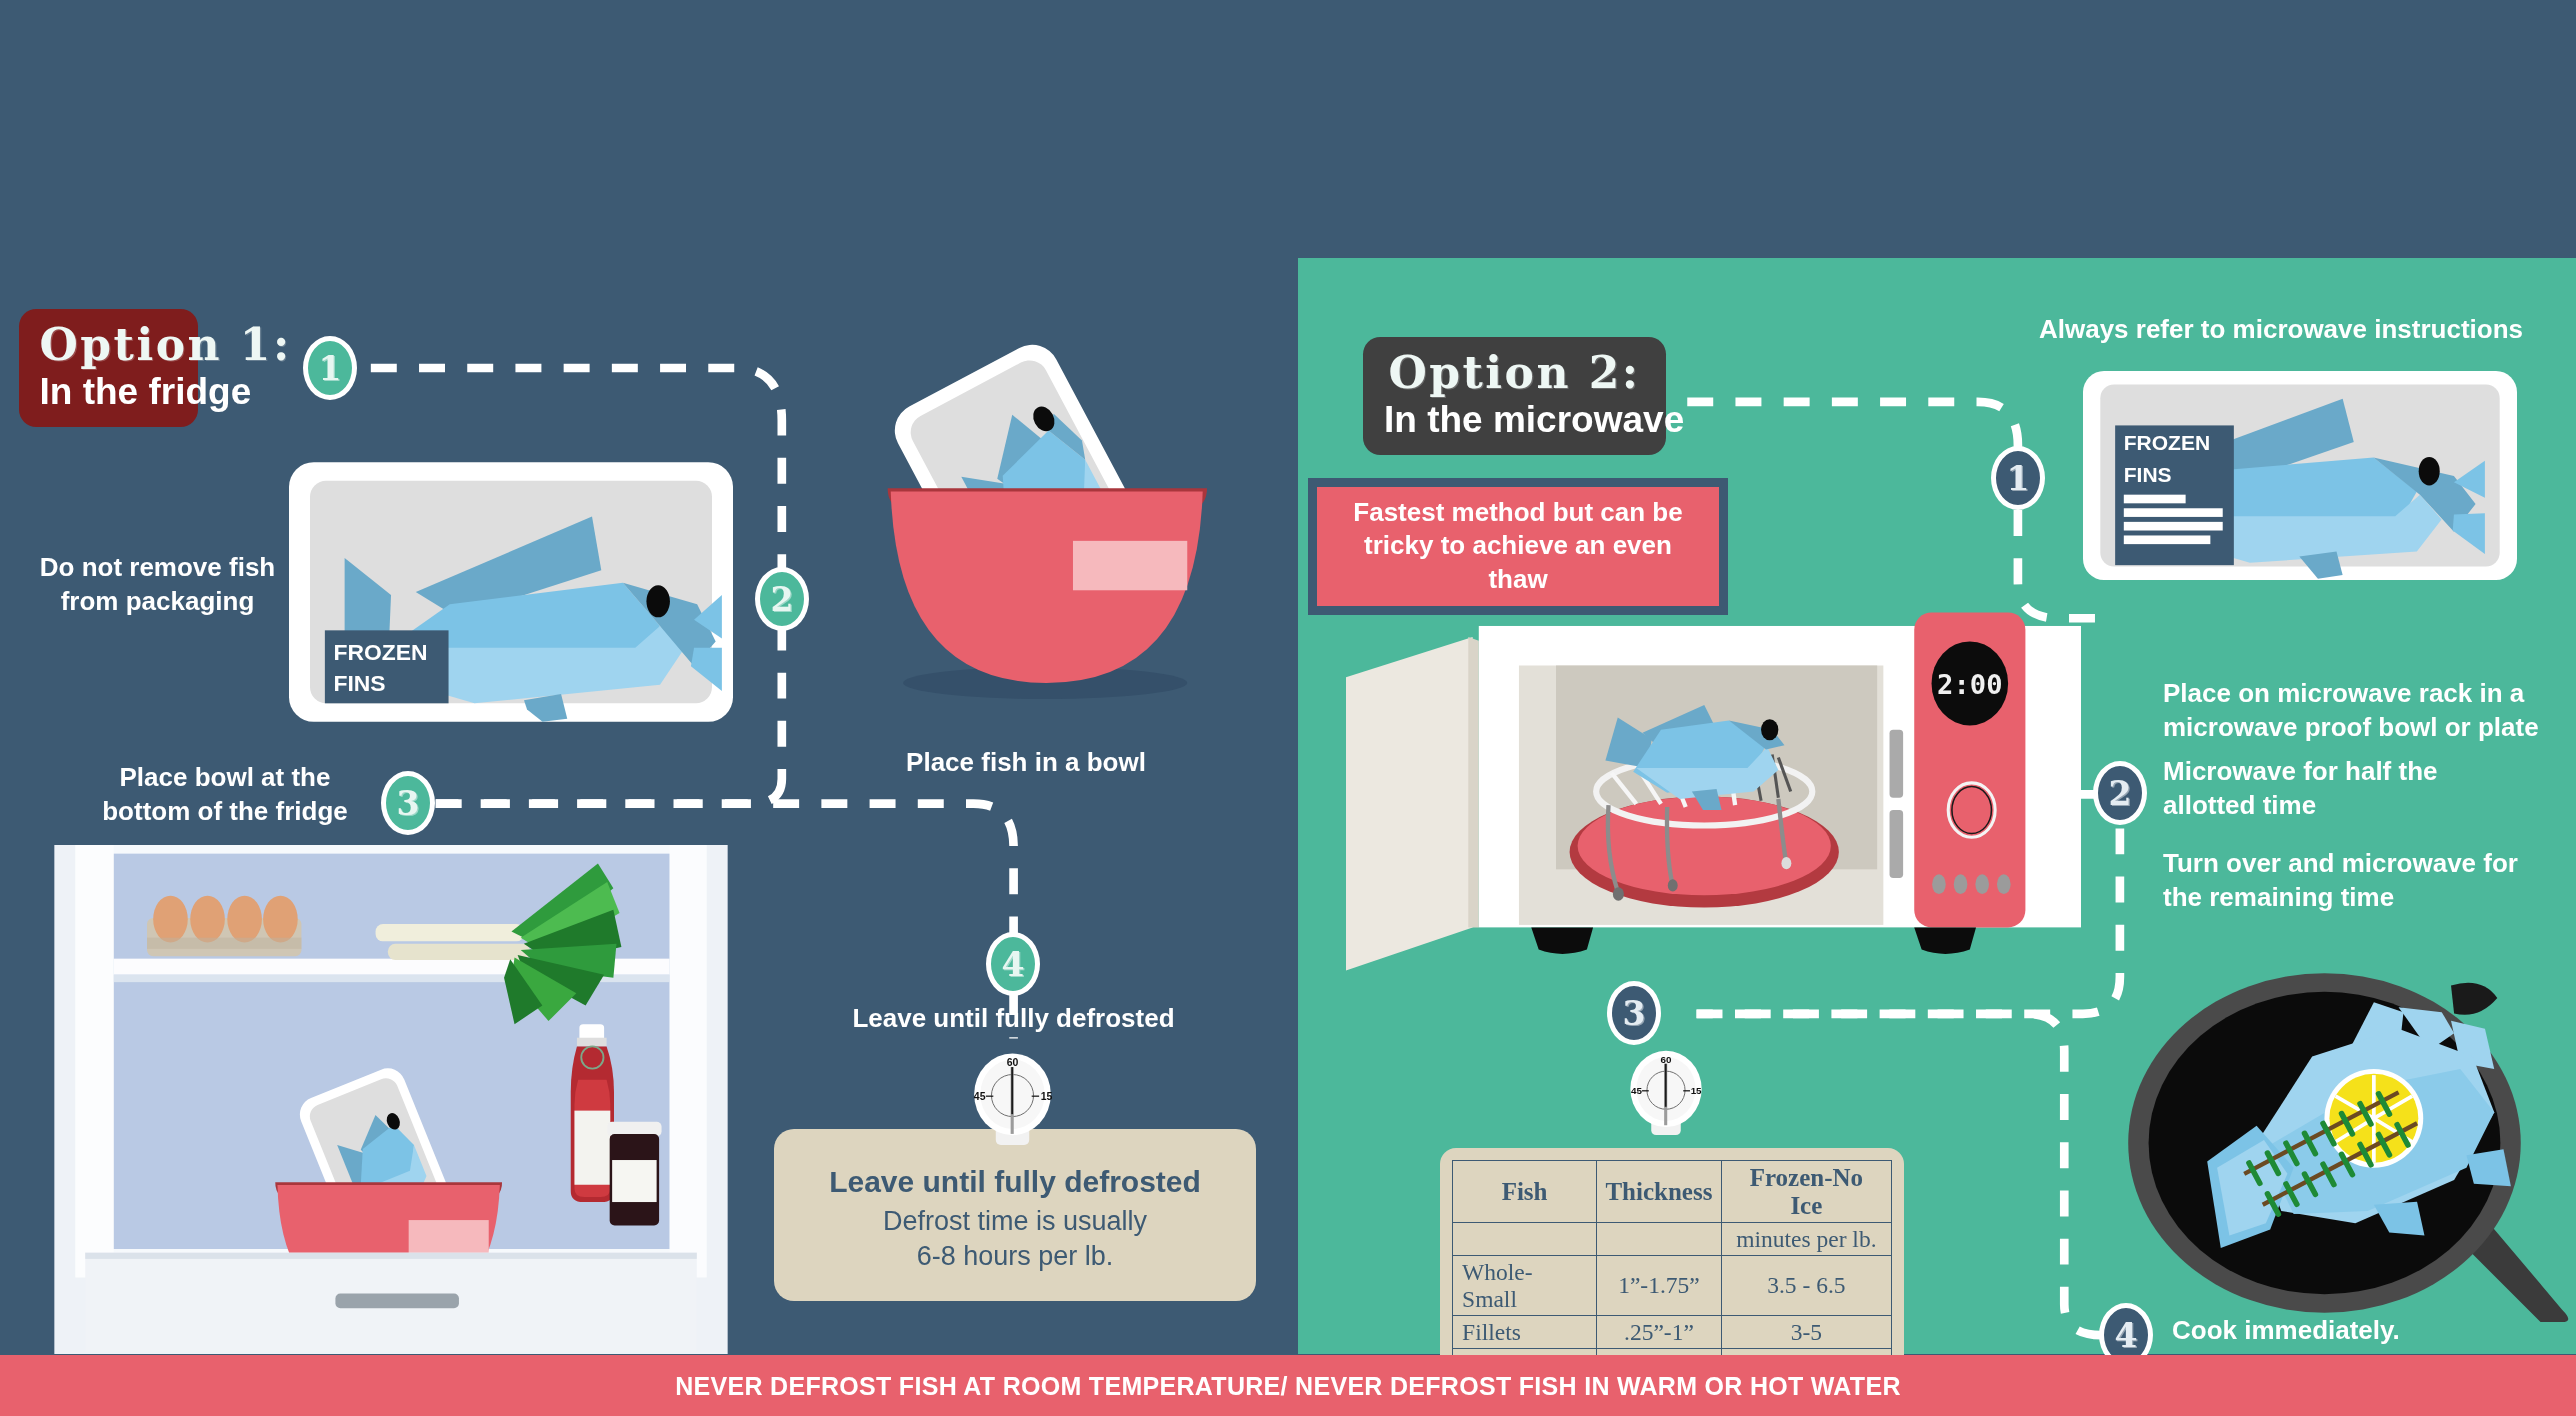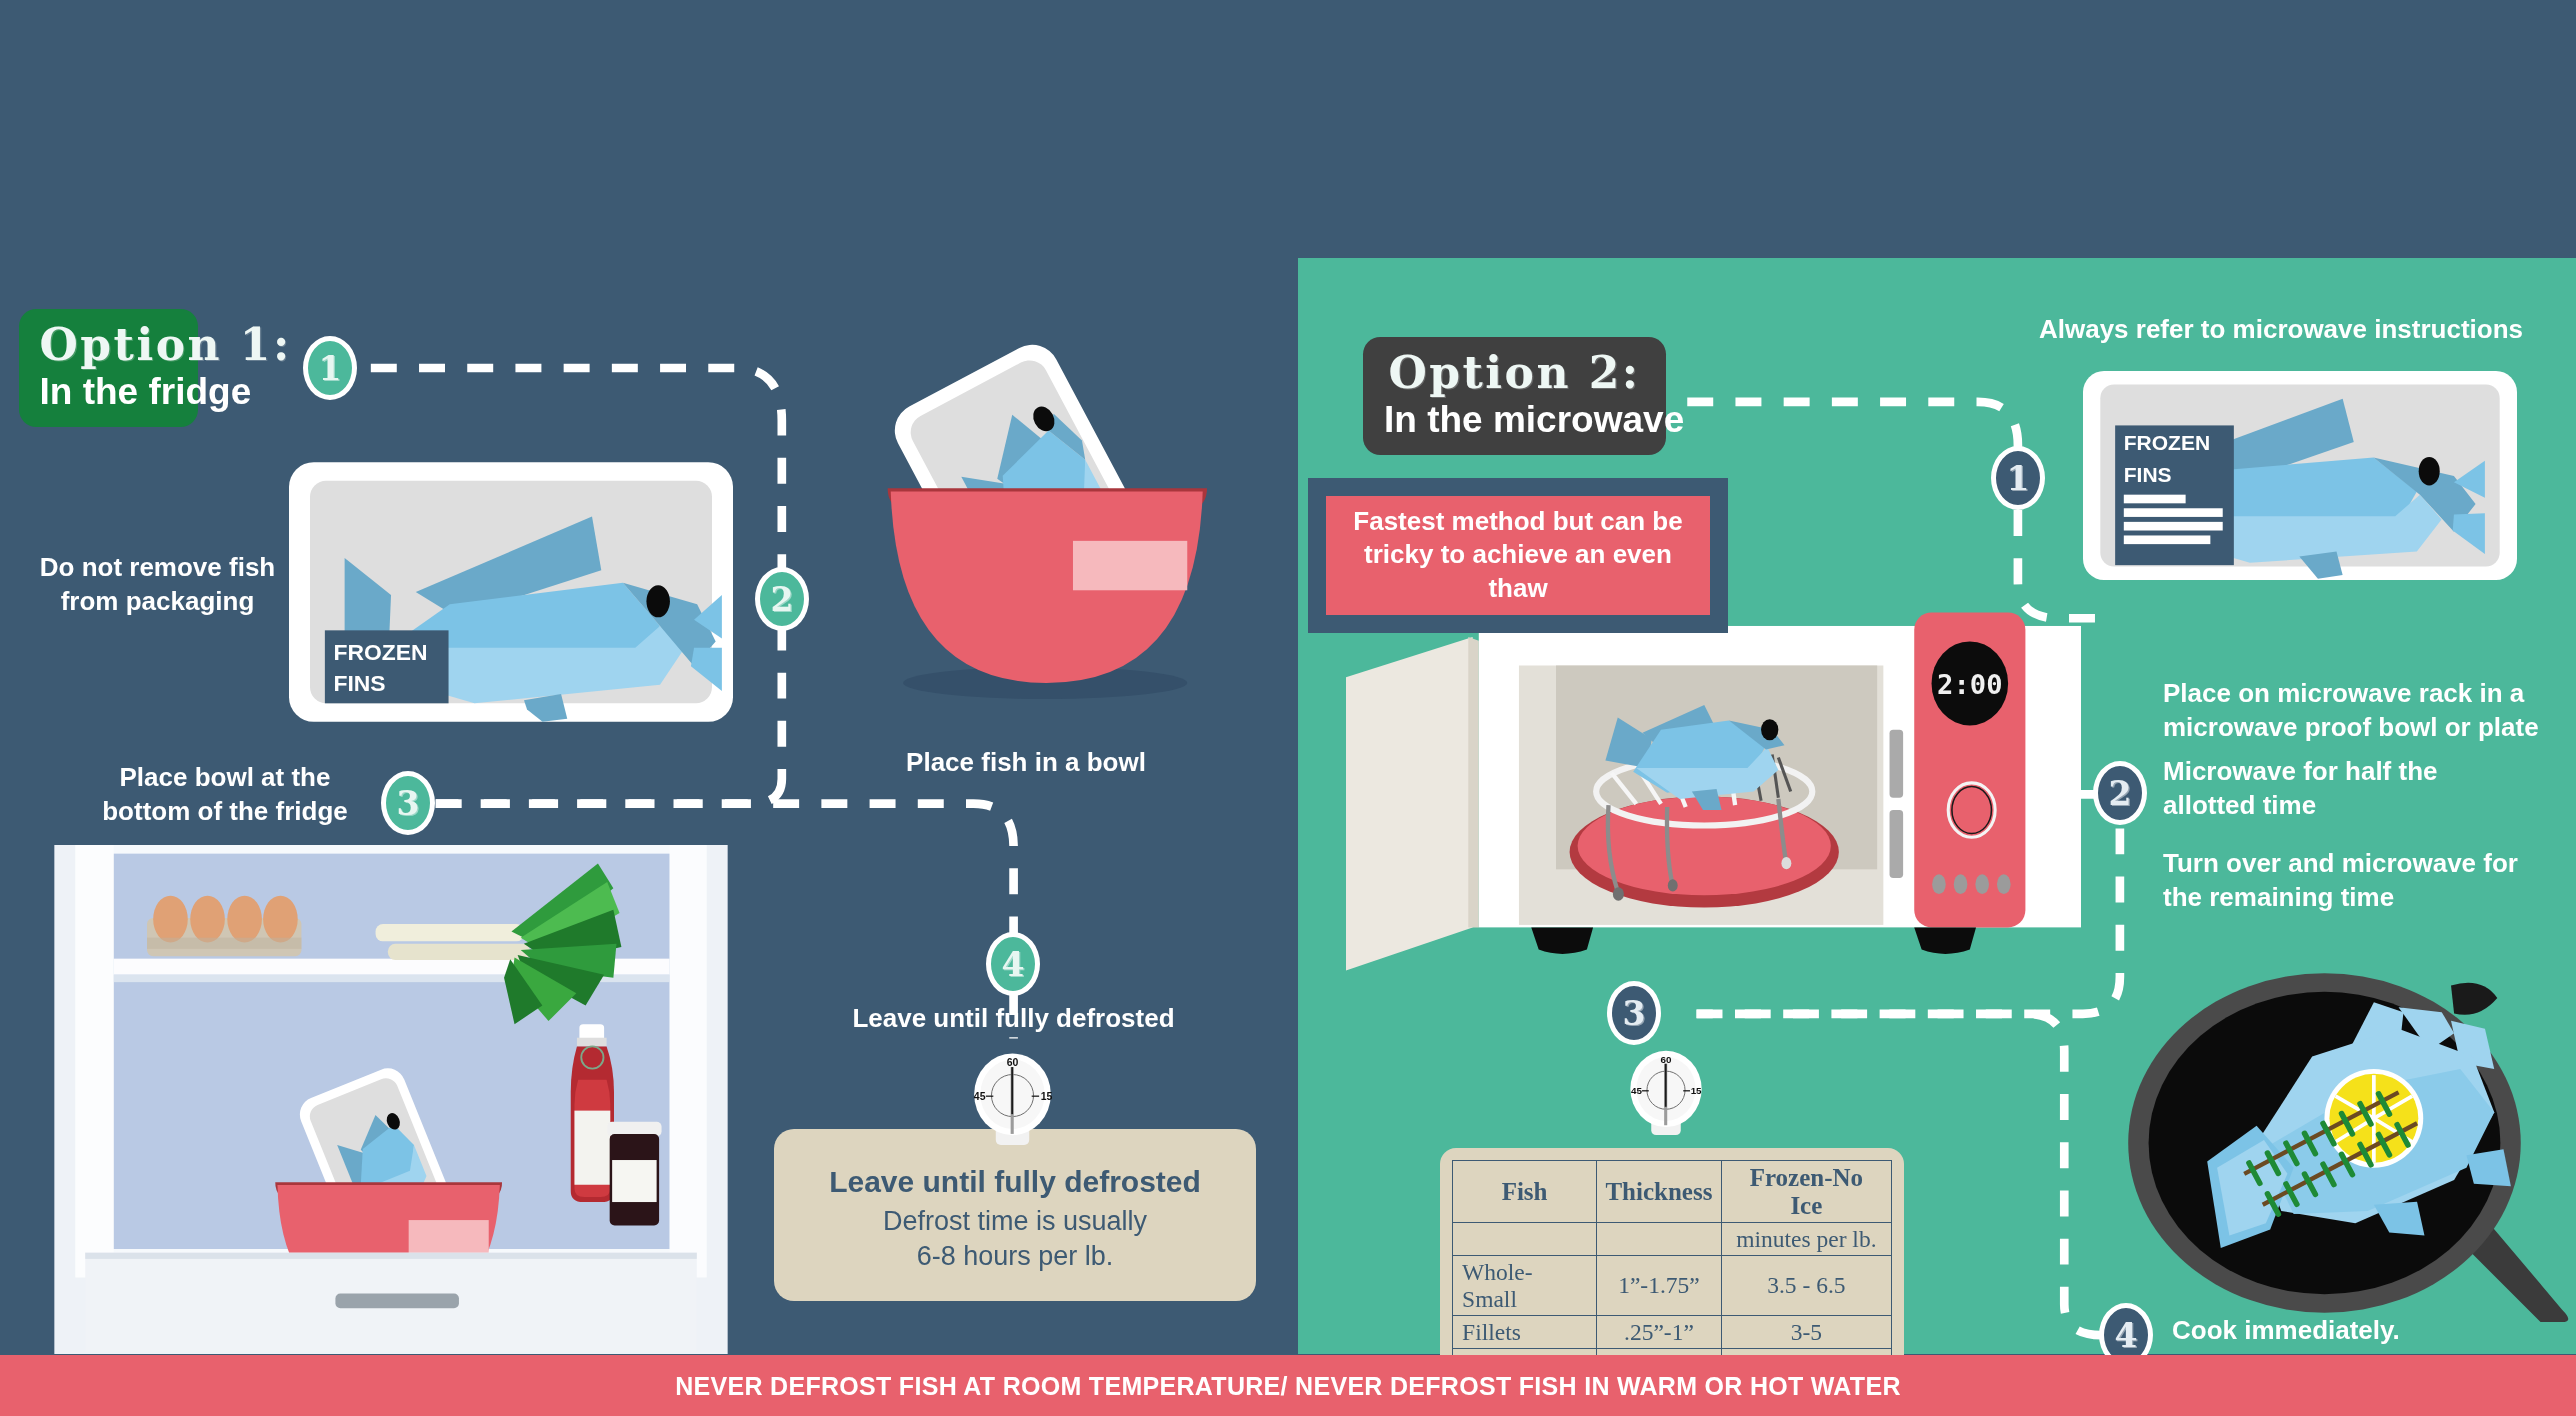--- a/index.html
+++ b/index.html
@@ -49,21 +49,21 @@
   .footer-text {
     color:#ffffff; font-size:25px; font-weight:700; letter-spacing:0.3px;
     text-align:center;
   }
 
   
   .opt-badge {
     position:absolute; border-radius:17.3px; padding:10px 21px 13.6px 21px;
     text-align:center; z-index:20;
   }
-  .opt-badge.green { background:#15803d; }
+  .opt-badge.green { background:#7f1d1d; }
   .opt-badge.blue  { background:#404040; }
   .opt-title {
     font-family:"DejaVu Serif", serif;
     font-size:44px; font-weight:700; color:#eef7f4; letter-spacing:2.5px;
     text-shadow:1.2px 1.2px 0 rgba(255,255,255,.22);
     white-space:nowrap;
   }
   .opt-sub {
     font-size:37px; font-weight:700; color:#ffffff; white-space:nowrap;
     margin-top:1.2px;
@@ -91,21 +91,21 @@
     line-height:1.32; z-index:22;
   }
   .lbl.c { text-align:center; }
 
   
   .dash-layer { position:absolute; left:0; top:0; width:2576px; height:1417px;
                 z-index:15; pointer-events:none; }
 
   
   .warn-box {
-    position:absolute; background:#3d5a73; padding:18px; z-index:21;
+    position:absolute; background:#3d5a73; padding:9px; z-index:21;
   }
   .warn-inner {
     background:#e8616d; padding:8.7px 17.3px; text-align:center;
   }
   .warn-text { color:#ffffff; font-size:26px; font-weight:700; line-height:1.3; }
 
   
   .beige {
     position:absolute; background:#ddd5bf; border-radius:20px; z-index:18;
   }

